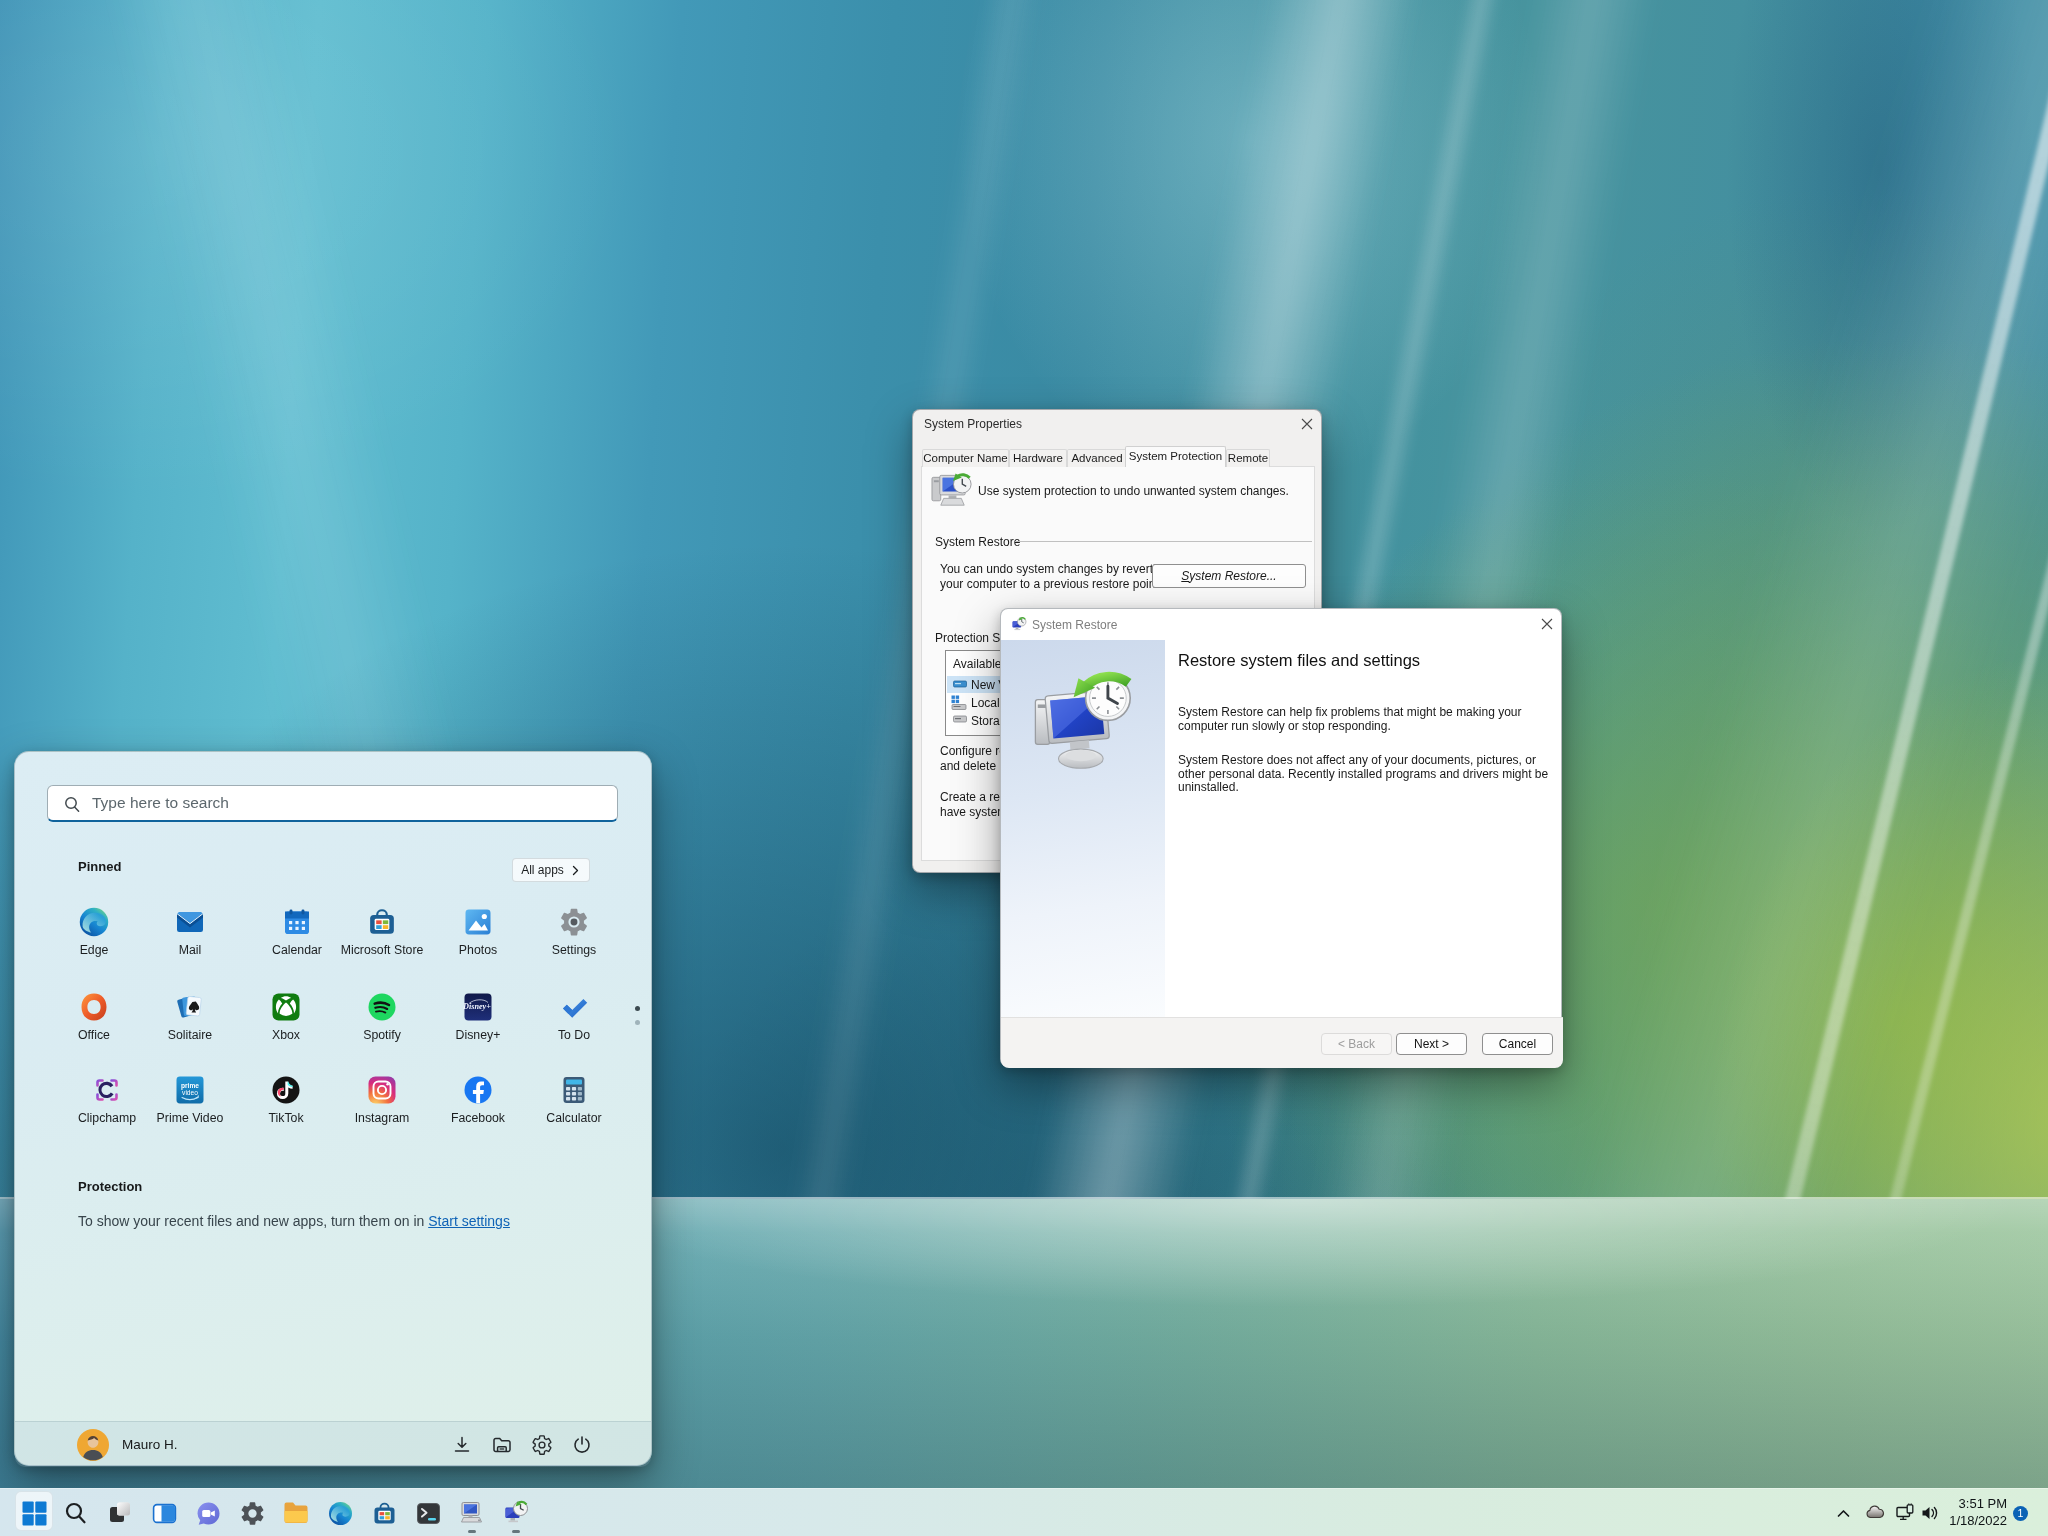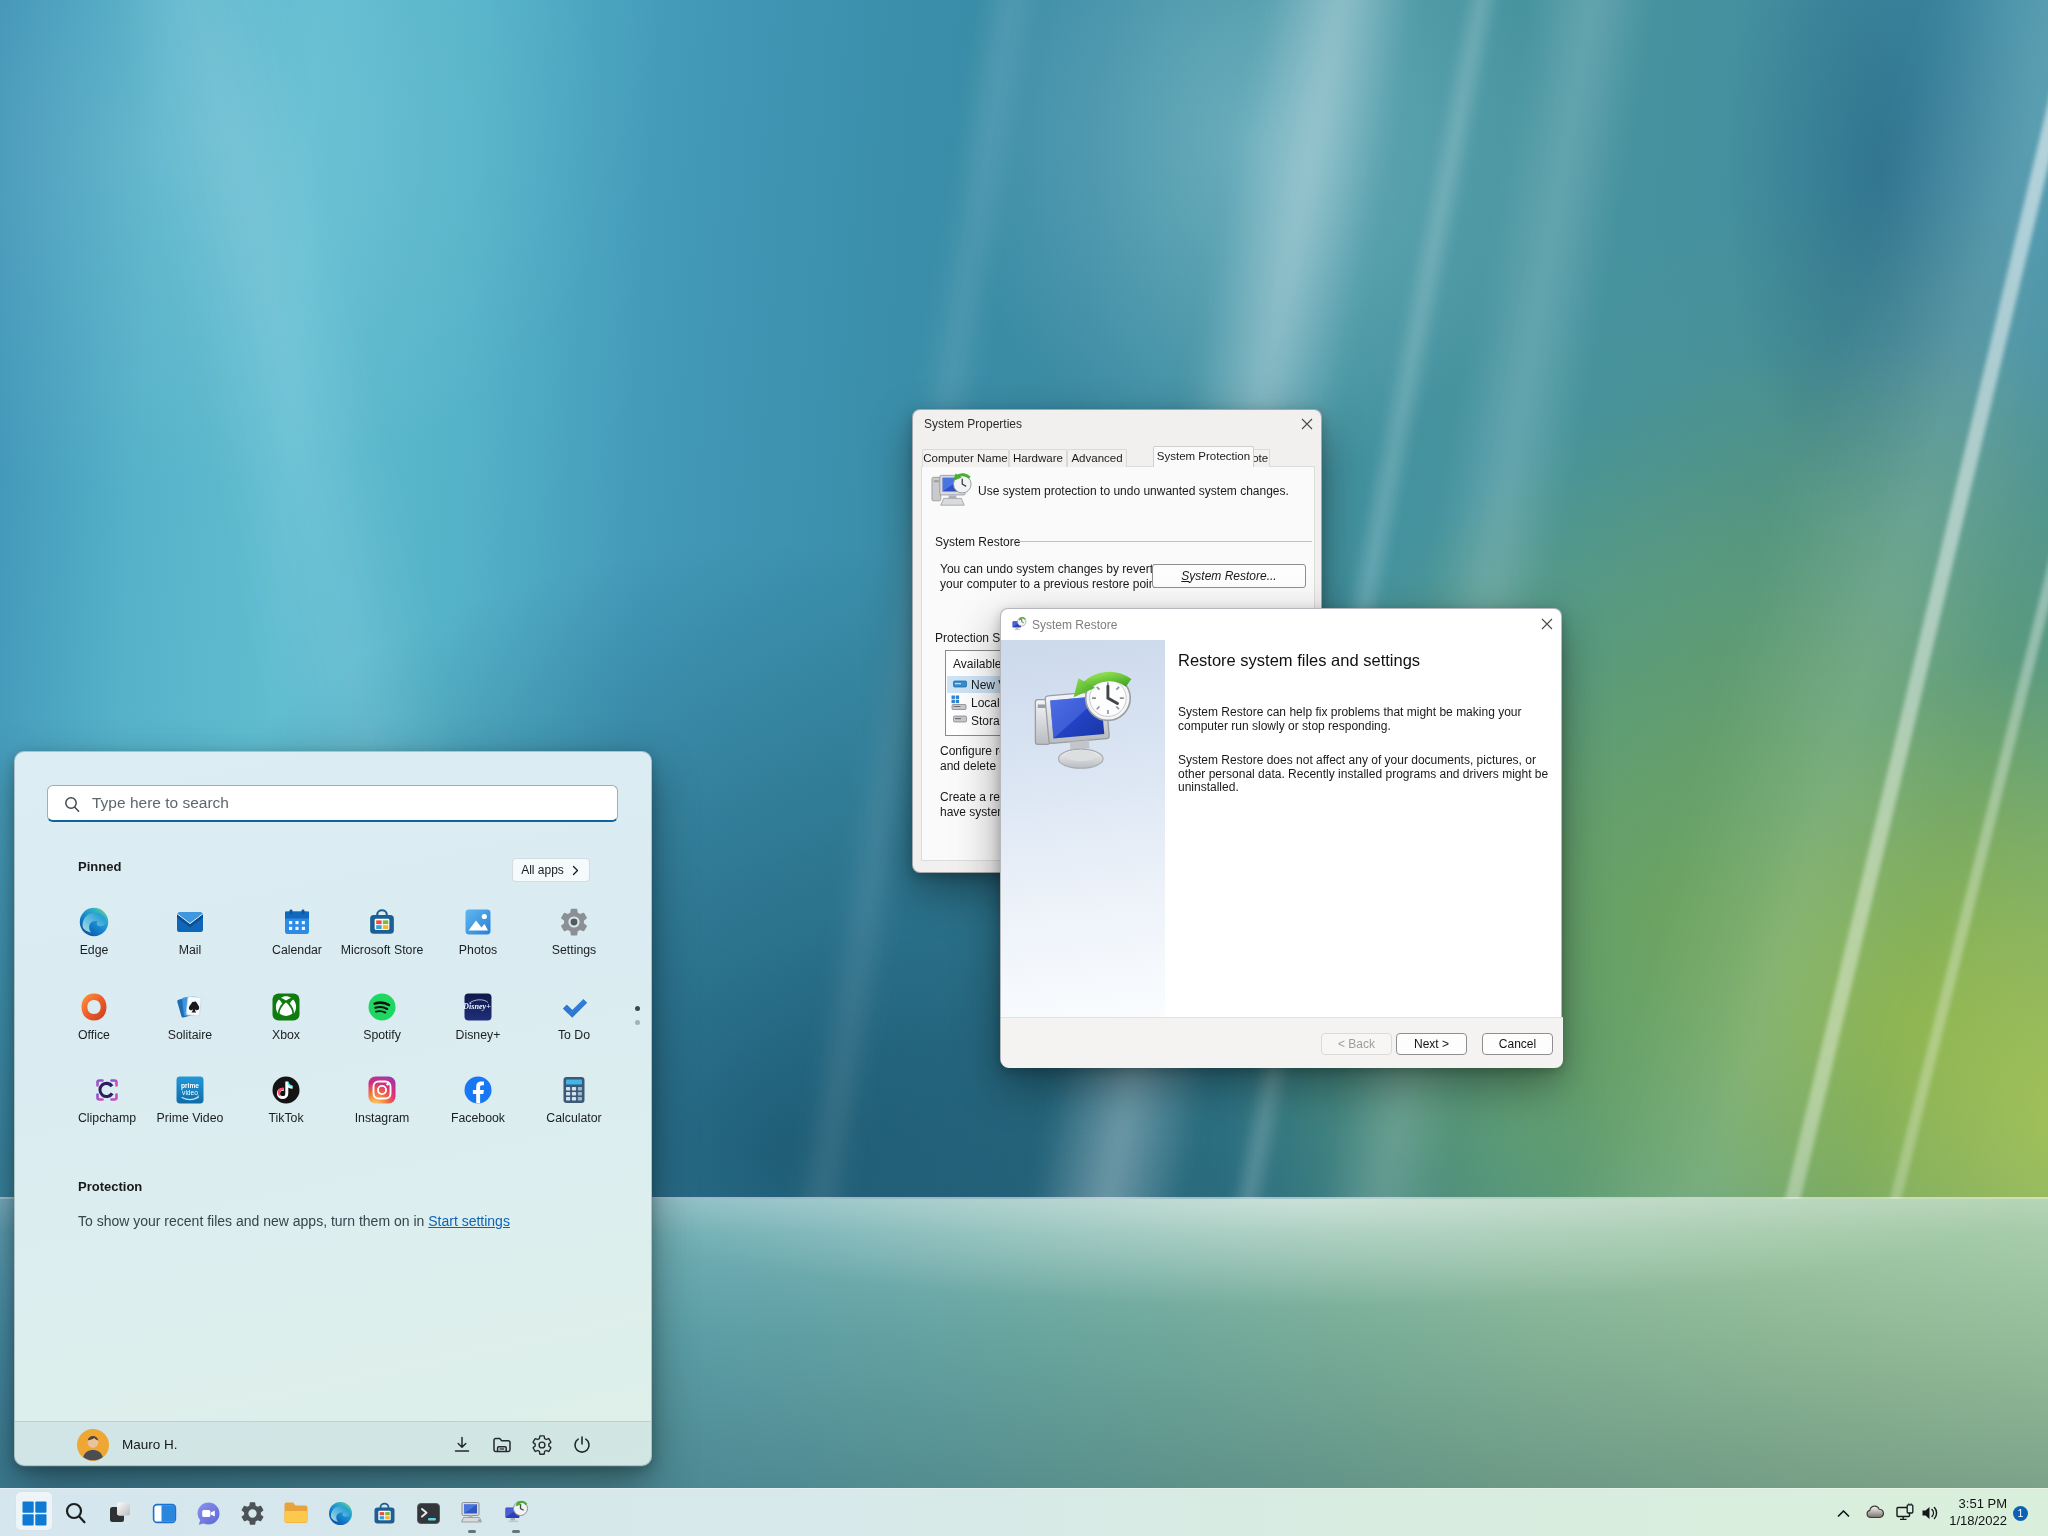--- a/index.html
+++ b/index.html
@@ -36,21 +36,21 @@
   .rundash{position:absolute;top:41px;width:8px;height:3px;border-radius:2px;background:#64767c;}
   .tray{position:absolute;top:0;height:48px;display:flex;align-items:center;}
   .clock{position:absolute;right:41px;top:7px;text-align:right;font-size:13px;color:#0f1416;line-height:16.5px;}
   .badge{position:absolute;right:20px;top:17px;width:15px;height:15px;border-radius:50%;background:#0b62b5;
      color:#fff;font-size:10.5px;text-align:center;line-height:15px;}
   
   .win{position:absolute;border-radius:8px;box-shadow:0 18px 45px rgba(0,0,0,0.38),0 4px 12px rgba(0,0,0,0.22);
     box-sizing:border-box;}
   .xbtn{position:absolute;width:14px;height:14px;}
   
-  #menu{left:14px;top:751px;width:638px;height:715px;border-radius:10px;
+  #menu{left:14px;top:751px;width:638px;height:715px;border-radius:15px;
     background:linear-gradient(168deg,#dcedf4 0%,#daecf2 35%,#dceeee 65%,#dff0e9 100%);
     border:1px solid rgba(110,140,150,0.45);}
   #search{position:absolute;left:32px;top:33px;width:571px;height:37px;background:#fff;
     border:1px solid #9fadb4;border-bottom:2px solid #10639c;border-radius:6px;box-sizing:border-box;}
   #search .ph{position:absolute;left:44px;top:8px;font-size:15.5px;color:#5c676d;}
   .sechead{position:absolute;font-size:13px;font-weight:bold;color:#17191a;}
   .applabel{font-size:12.3px;color:#1b1e20;text-align:center;}
   #allapps{position:absolute;left:497px;top:106px;width:76px;height:22px;background:rgba(255,255,255,0.72);
     border:1px solid rgba(90,110,120,0.22);border-radius:4px;font-size:12px;color:#1a1d1f;
     display:flex;align-items:center;justify-content:center;gap:6px;}
@@ -363,21 +363,21 @@
     <svg class="xbtn" style="left:387px;top:7px" viewBox="0 0 14 14">
         <path d="M2 2l10 10M12 2L2 12" stroke="#4a4a4a" stroke-width="1.1"></path>
       </svg>
 
     <div style="position:absolute;left:8px;top:56px;width:394px;height:395px;background:#fafafa;border:1px solid #dcdcdc;box-sizing:border-box;"></div>
 
     <div class="tab" style="left:9px;width:87px;">Computer Name</div>
     <div class="tab" style="left:96px;width:58px;">Hardware</div>
     <div class="tab" style="left:154px;width:60px;">Advanced</div>
     <div class="tab" style="left:313px;width:44px;">Remote</div>
-    <div class="tab" style="left:212px;width:101px;top:36px;height:21px;background:#fafafa;border-color:#d0d0d0;z-index:2;padding-top:3px;margin-left:28px;">System Protection</div>
+    <div class="tab" style="left:212px;width:101px;top:36px;height:21px;background:#fafafa;border-color:#d0d0d0;z-index:2;padding-top:3px;">System Protection</div>
 
     <svg style="position:absolute;left:17px;top:61px" width="45" height="42" viewBox="0 0 46 42">
       <rect x="2" y="6" width="9" height="24" rx="1.5" fill="#c9cacc" stroke="#8e9094" stroke-width="0.8"></rect>
       <rect x="4" y="9" width="5" height="2" fill="#9a9da1"></rect>
       <rect x="10" y="4" width="26" height="20" rx="1.5" fill="#d9dadc" stroke="#8e9094" stroke-width="0.8"></rect>
       <rect x="13" y="6.5" width="20" height="14" fill="#2b50c8"></rect>
       <path d="M13 6.5h20L13 20.5z" fill="#4a74e0"></path>
       <path d="M19 24.5h8v3h-8z" fill="#b0b2b5"></path>
       <path d="M14 27.5h18l3 7h-24z" fill="#d9dadc" stroke="#8e9094" stroke-width="0.7"></path>
       <circle cx="33" cy="13" r="9" fill="#f2f3f4" stroke="#8e9094" stroke-width="0.9"></circle>

